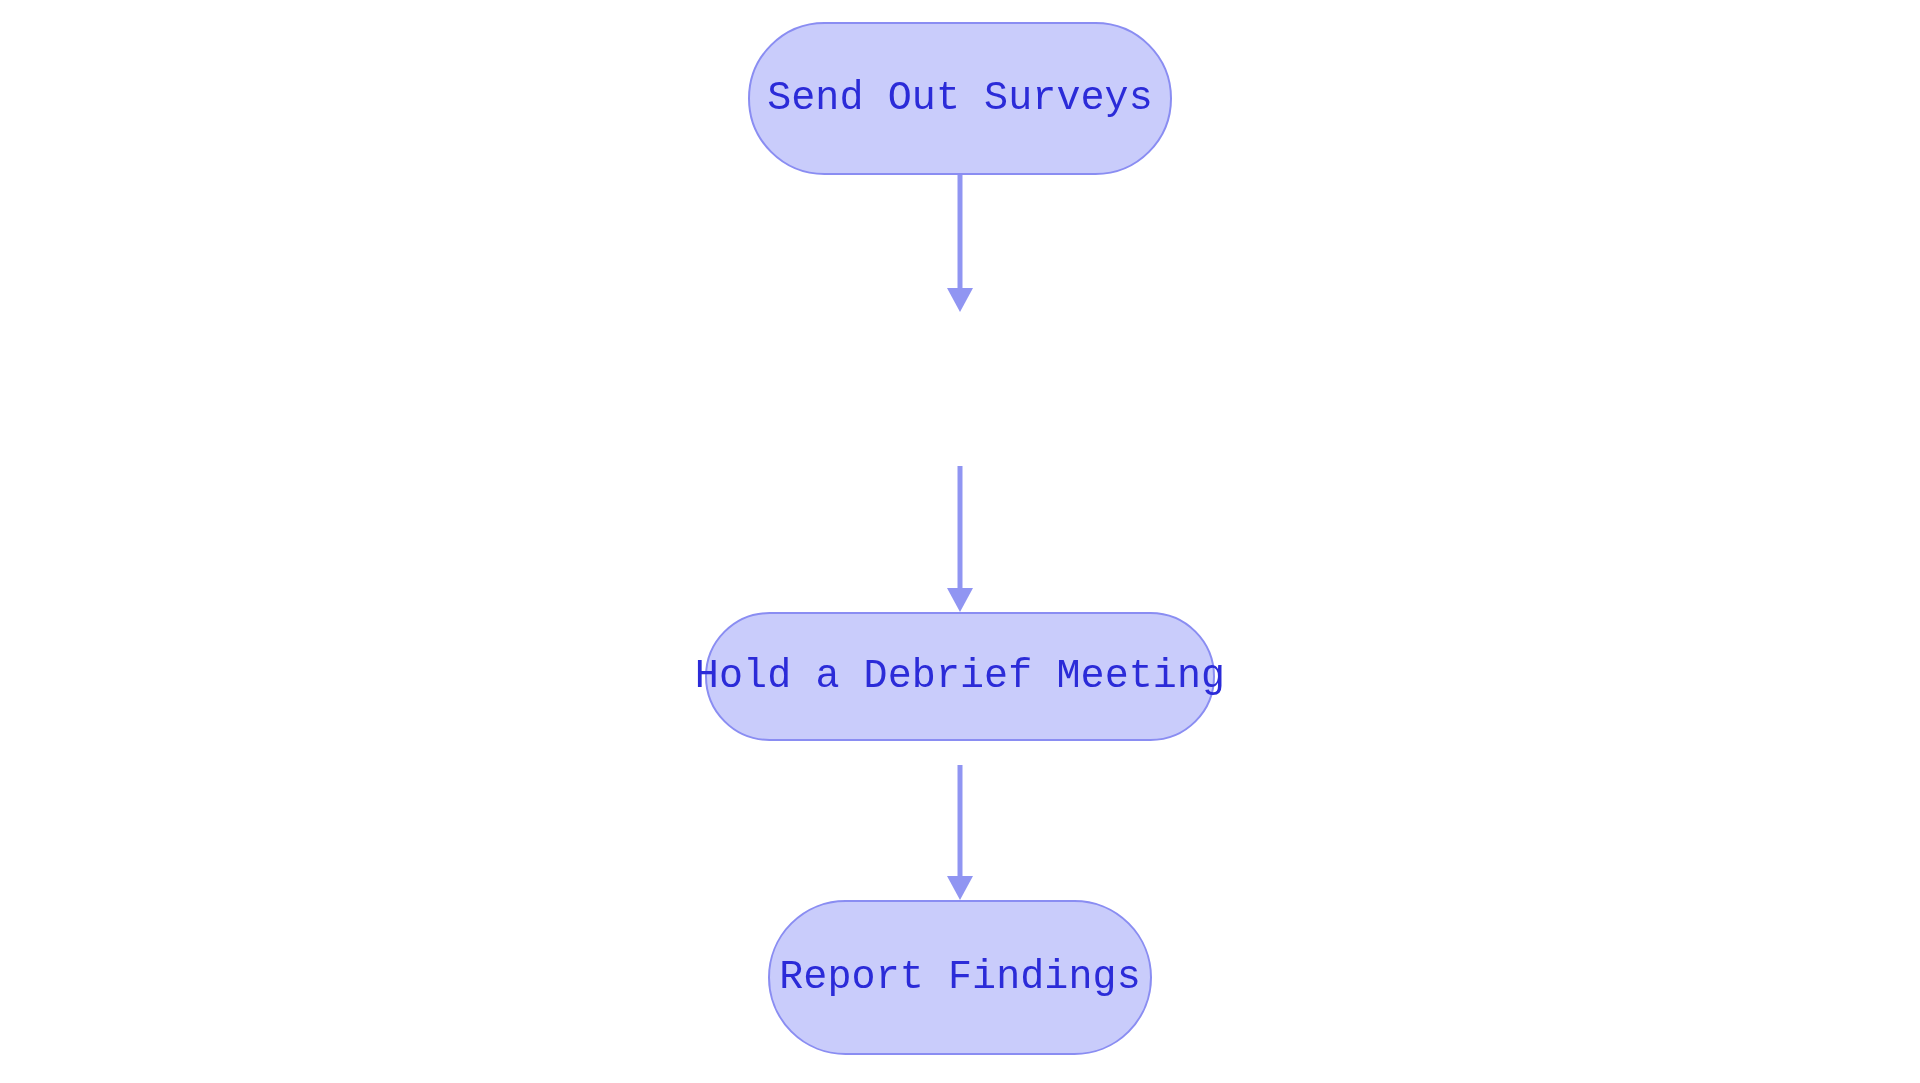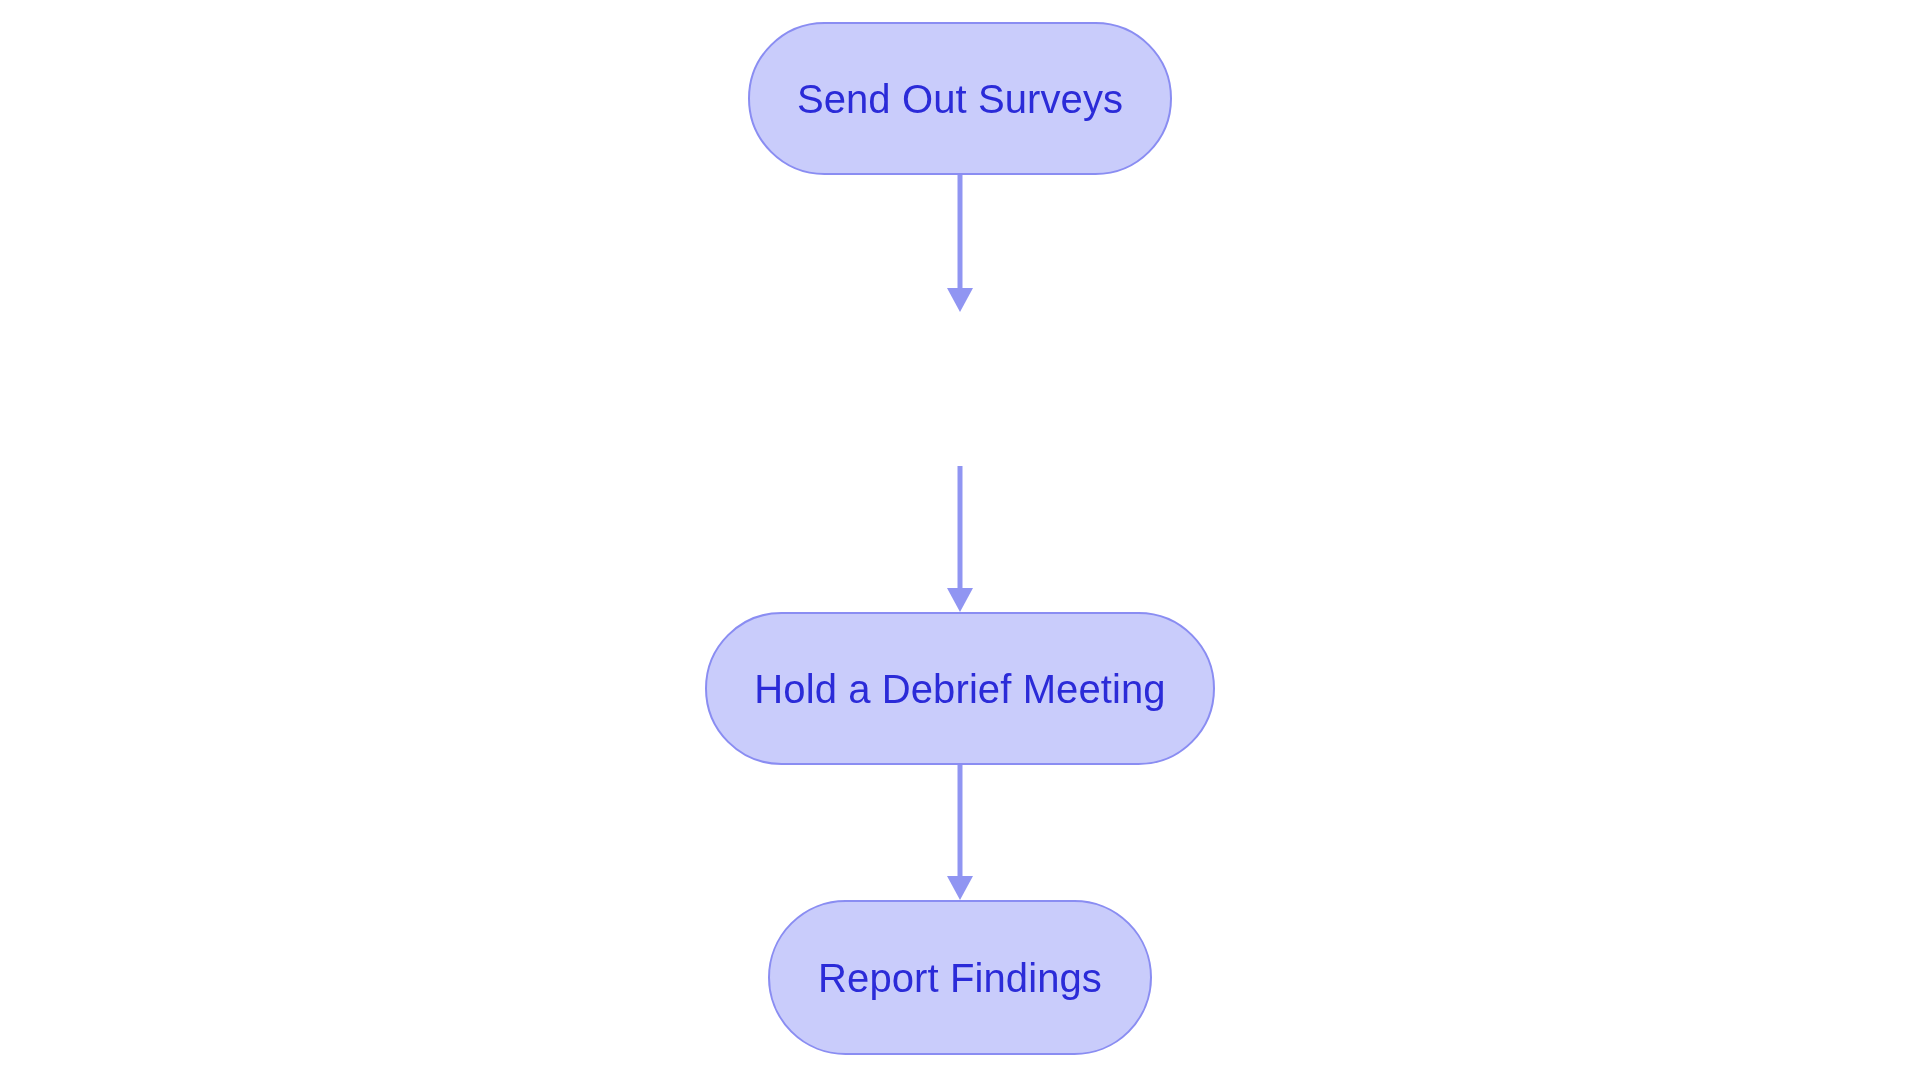--- a/index.html
+++ b/index.html
@@ -30,32 +30,32 @@
     align-items: center;
     justify-content: center;
     background: #c9ccfb;
     border: 2px solid #8a8df2;
     border-radius: 999px;
     -webkit-user-select: none;
     user-select: none;
   }
   .node-label {
     color: #2b2bd8;
-    font-family: Liberation Sans, sans-serif;
+    font-family: Liberation Mono, monospace;
     font-size: 40px;
     font-weight: 400;
     line-height: 1;
     letter-spacing: 0.1px;
     white-space: nowrap;
     text-align: center;
   }
 
   #node-0 { left: 748px; top: 22px;  width: 424px; height: 153px; }
   #node-1 { left: 745px; top: 313px; width: 430px; height: 153px; }
-  #node-2 { left: 705px; top: 612px; width: 510px; height: 153px; }
+  #node-2 { left: 705px; top: 612px; width: 510px; height: 129px; }
   #node-3 { left: 768px; top: 900px; width: 384px; height: 155px; }
 
   
   .edge {
     position: absolute;
     left: 0;
     top: 0;
     width: 1920px;
     height: 1083px;
     overflow: visible;

